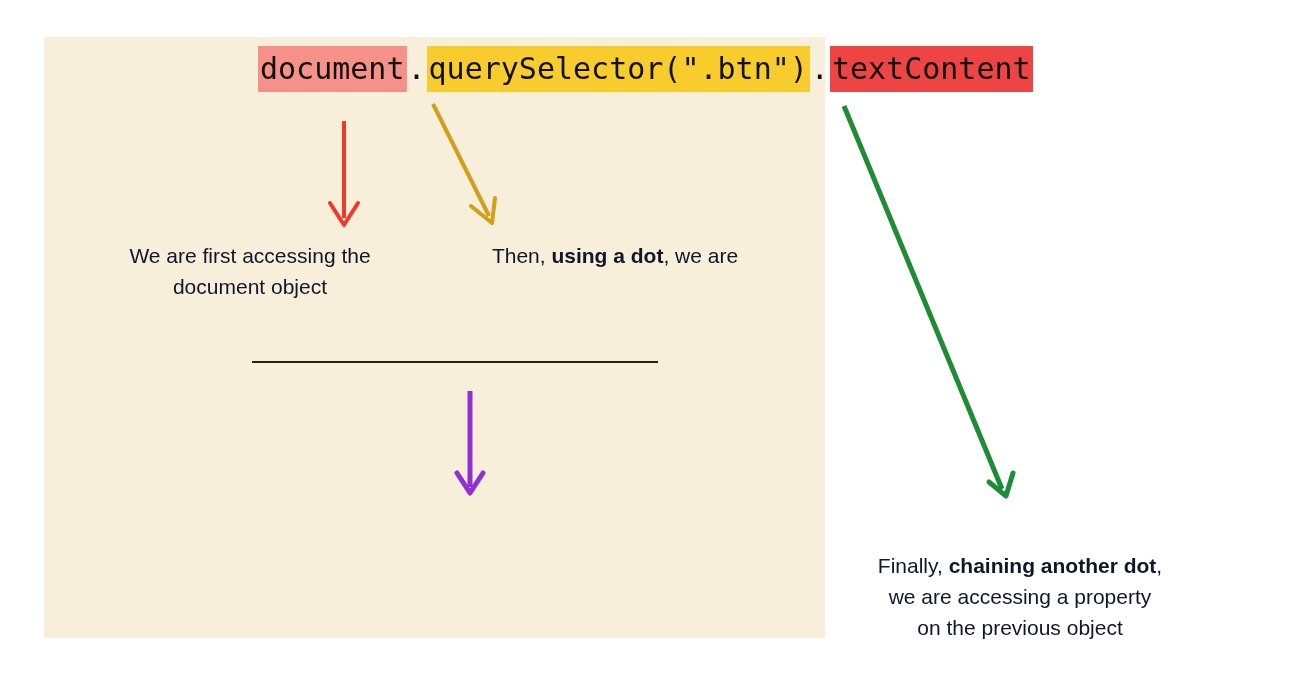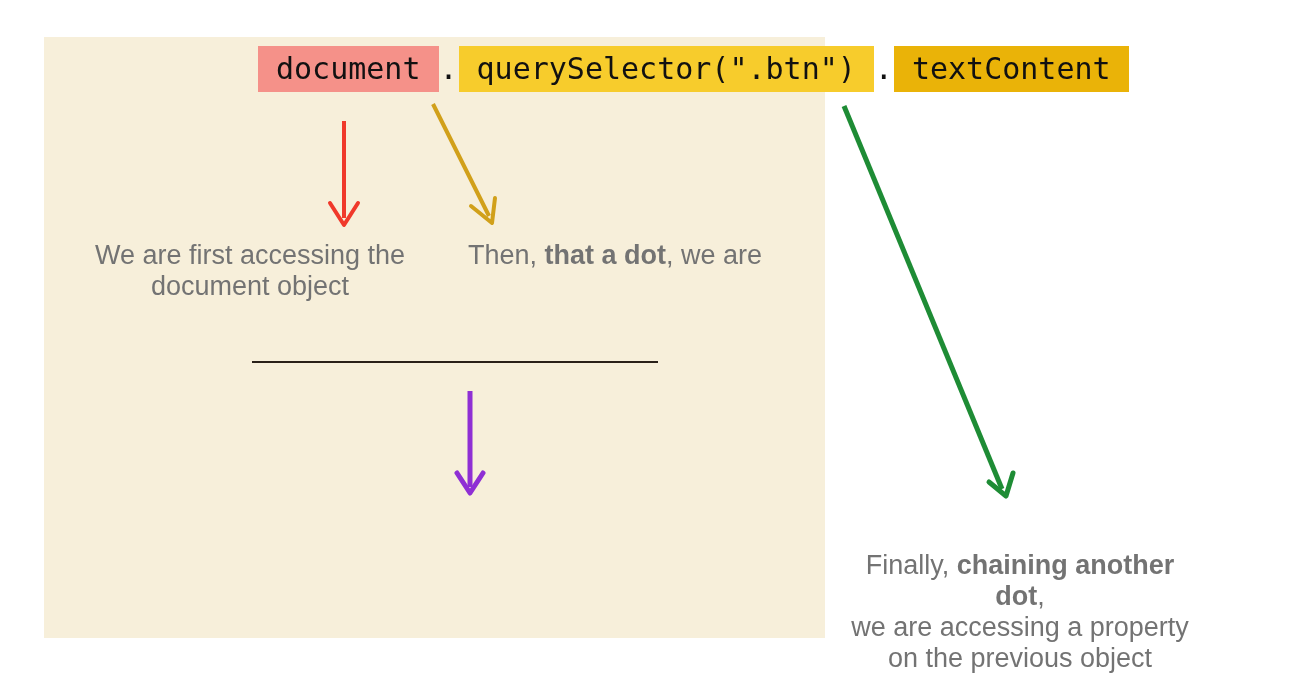--- a/index.html
+++ b/index.html
@@ -45,25 +45,25 @@
     font-size: 30px;
     line-height: 46px;
     color: #111111;
     white-space: pre;
     letter-spacing: 0px;
   }
   .code-seg {
     display: inline-block;
     height: 46px;
     line-height: 46px;
-    padding: 0 18px;
+    padding: 0 2px;
   }
   .seg-red    { background: #f59189; }
   .seg-yellow { background: #f7cc2c; }
-  .seg-green  { background: #eab308; }
+  .seg-green  { background: #ef4444; }
   .seg-plain  { background: transparent; padding: 0 1px; }
 
   
   .arrows {
     position: absolute;
     left: 0; top: 0;
     width: 1295px;
     height: 692px;
     pointer-events: none;
   }
@@ -75,23 +75,23 @@
     top: 361px;
     width: 406px;
     height: 0;
     border-top: 2px solid #2a2018;
   }
 
   
   .note {
     position: absolute;
     text-align: center;
-    color: #737373;
+    color: #0f172a;
     font-family: "Liberation Sans", sans-serif;
-    font-size: 27px;
+    font-size: 21px;
     line-height: 31px;
     font-weight: 400;
   }
   .note b { font-weight: 700; }
 
   .note-1 { left: 80px;  top: 240px; width: 340px; }
   .note-2 { left: 425px; top: 240px; width: 380px; }
   .note-3 { left: 190px; top: 524px; width: 560px; }
   .note-4 { left: 840px; top: 524px; width: 360px; margin-top: 26px; }
 </style>
@@ -130,21 +130,21 @@
   </svg>
 
   <div class="divider"></div>
 
   <div class="note note-1">
     <span>We are first accessing the</span><br>
     <span>document object</span>
   </div>
 
   <div class="note note-2">
-    <span>Then, </span><b>that a dot</b><span>, we are</span><br>
+    <span>Then, </span><b>using a dot</b><span>, we are</span><br>
   </div>
 
 
   <div class="note note-4">
     <span>Finally, </span><b>chaining another dot</b><span>,</span><br>
     <span>we are accessing a property</span><br>
     <span>on the previous object</span>
   </div>
 
 </div>

